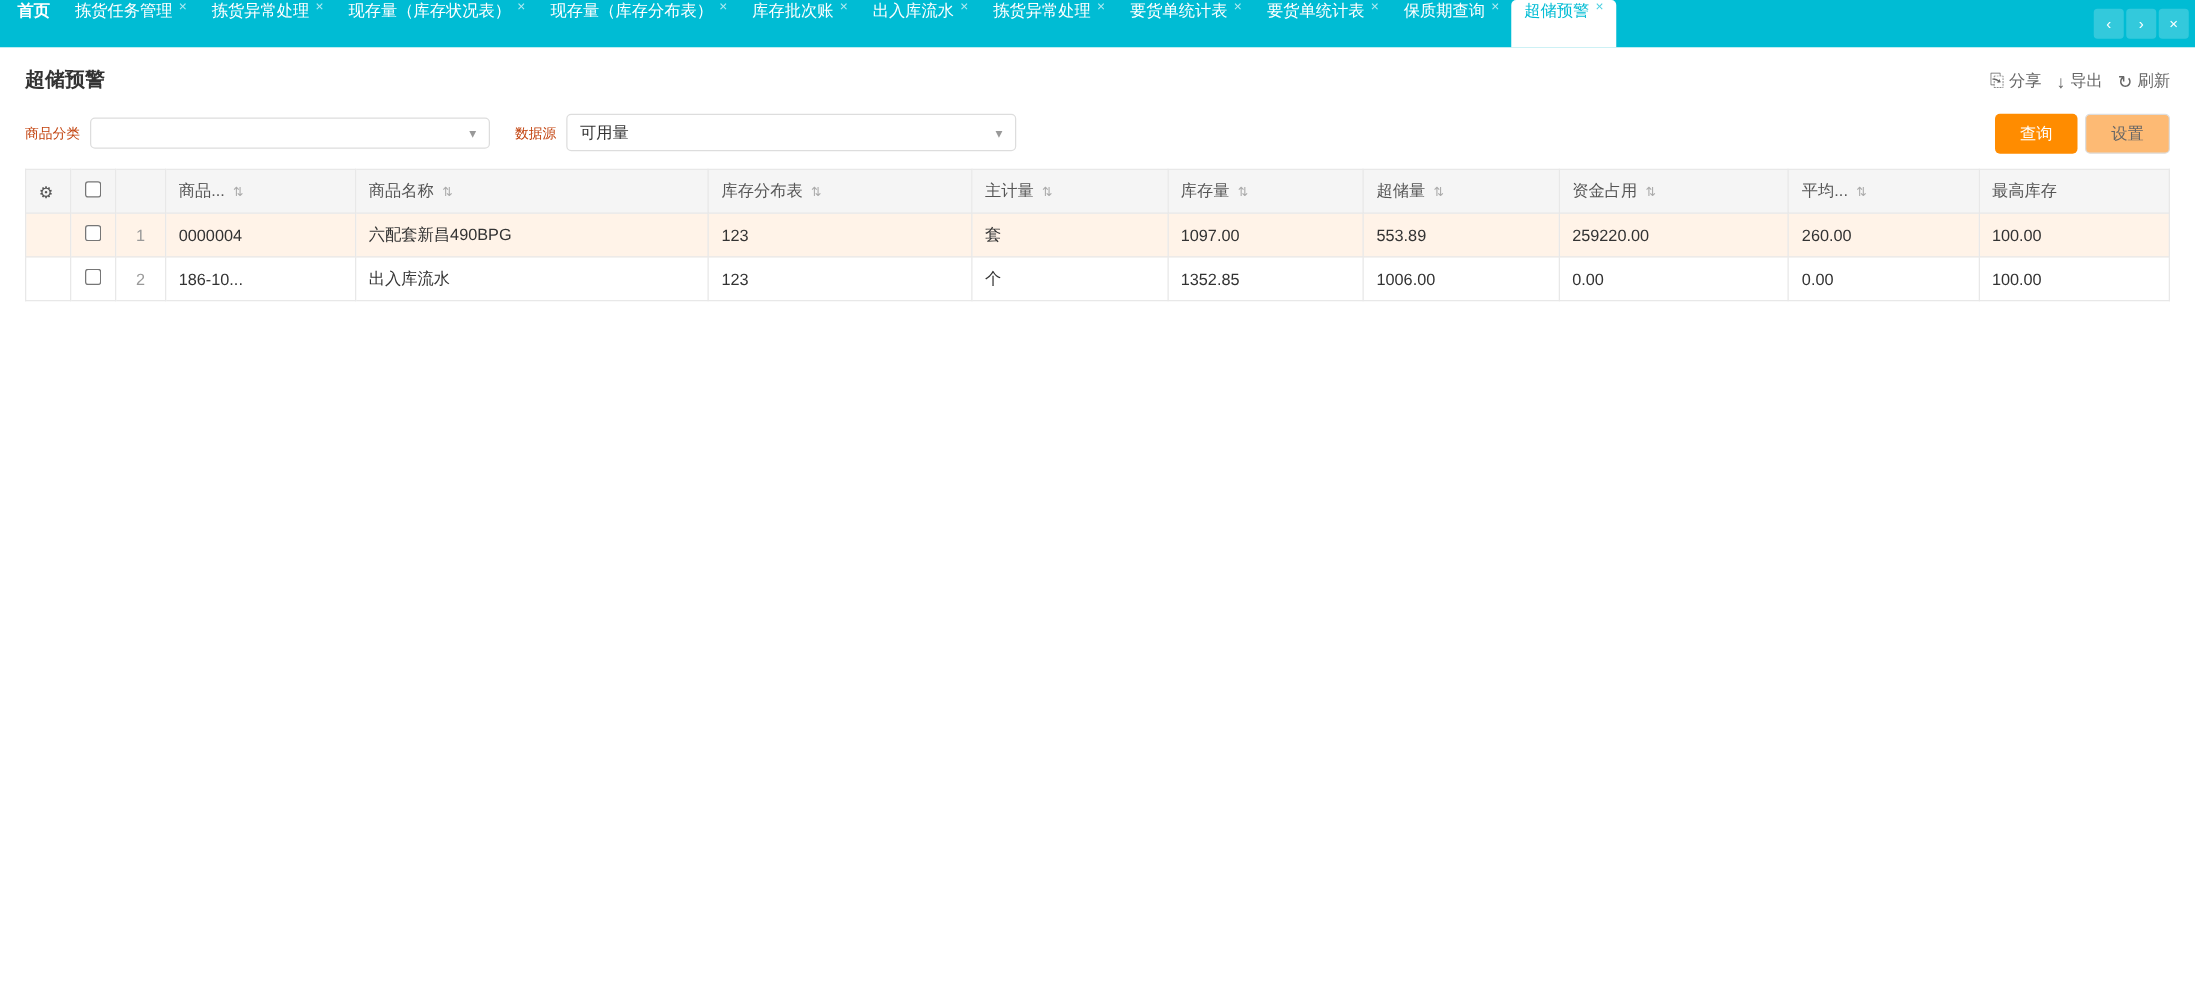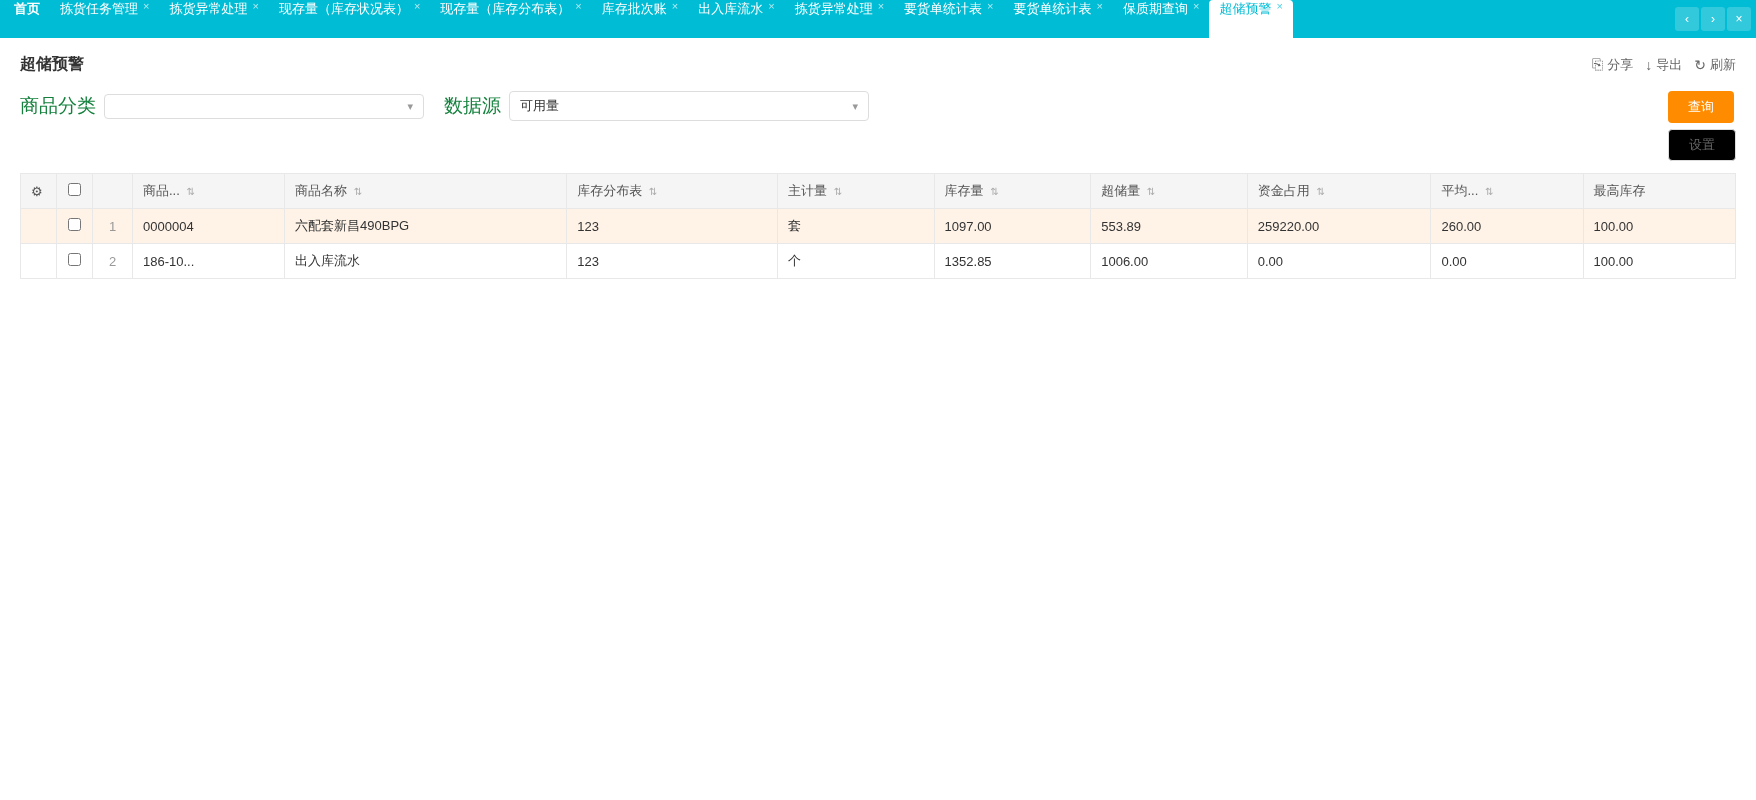--- a/index.html
+++ b/index.html
@@ -89,22 +89,22 @@
       font-size: 13px;
       background: none;
       border: none;
     }
     .filter-item {
       display: flex;
       align-items: center;
       gap: 8px;
     }
     .filter-label {
-      color: #15803d;
-      font-size: 19px;
+      color: #c2410c;
+      font-size: 11px;
       white-space: nowrap;
     }
     .filter-select {
       display: flex;
       align-items: center;
       border: 1px solid #ddd;
       border-radius: 4px;
       padding: 5px 10px;
       background: #fff;
       cursor: pointer;
@@ -120,34 +120,34 @@
     .btn-primary {
       background: #ff8c00;
       color: #fff;
       border: none;
       border-radius: 4px;
       padding: 7px 20px;
       cursor: pointer;
       font-size: 13px;
     }
     .btn-secondary {
-      background: #000000;
+      background: #fdba74;
       color: #666;
       border: 1px solid #ddd;
       border-radius: 4px;
       padding: 6px 20px;
       cursor: pointer;
       font-size: 13px;
     }
     .filter-actions {
       margin-left: auto;
       display: flex;
-      flex-direction: column;
+      flex-direction: row;
       gap: 6px;
-      align-items: flex-start;
+      align-items: flex-end;
     }
 
     
     .data-table {
       width: 100%;
       border-collapse: collapse;
       font-size: 13px;
     }
     .data-table th {
       background: #f5f5f5;

